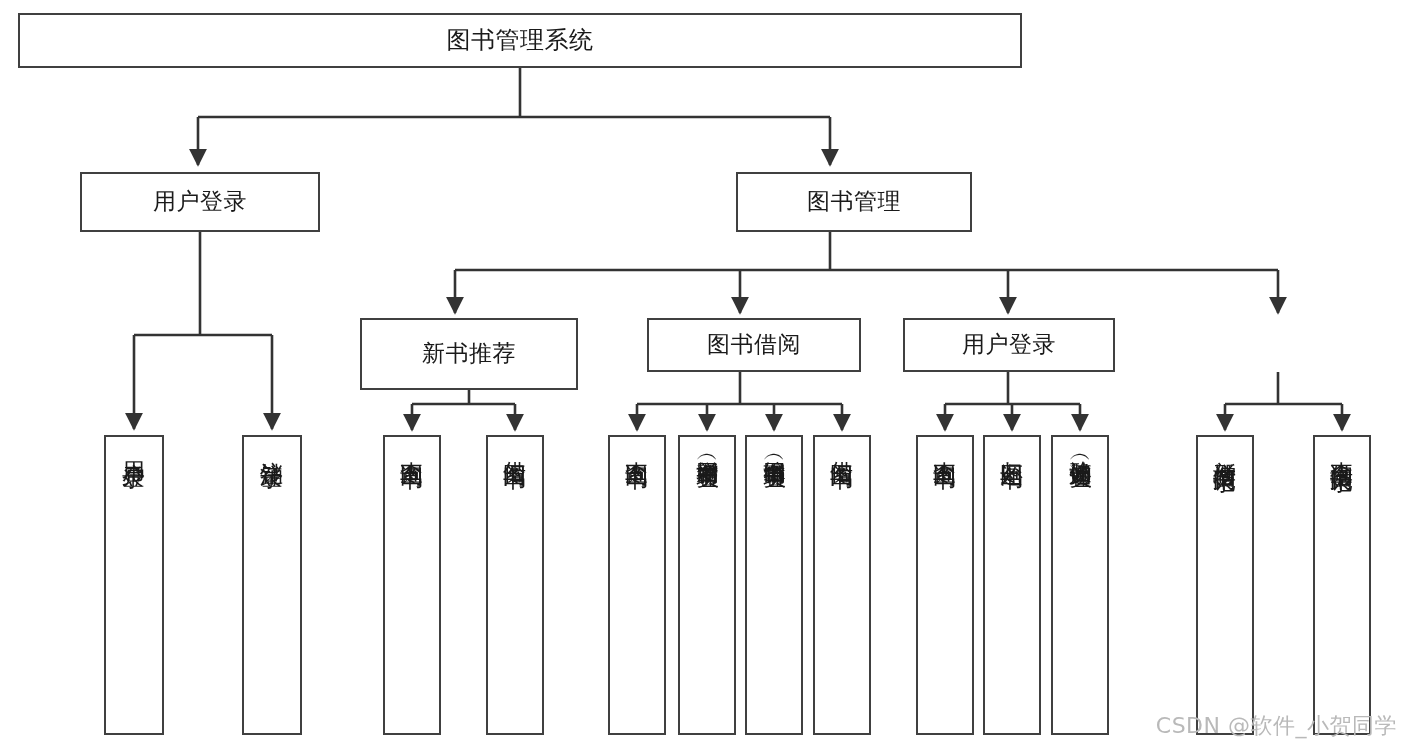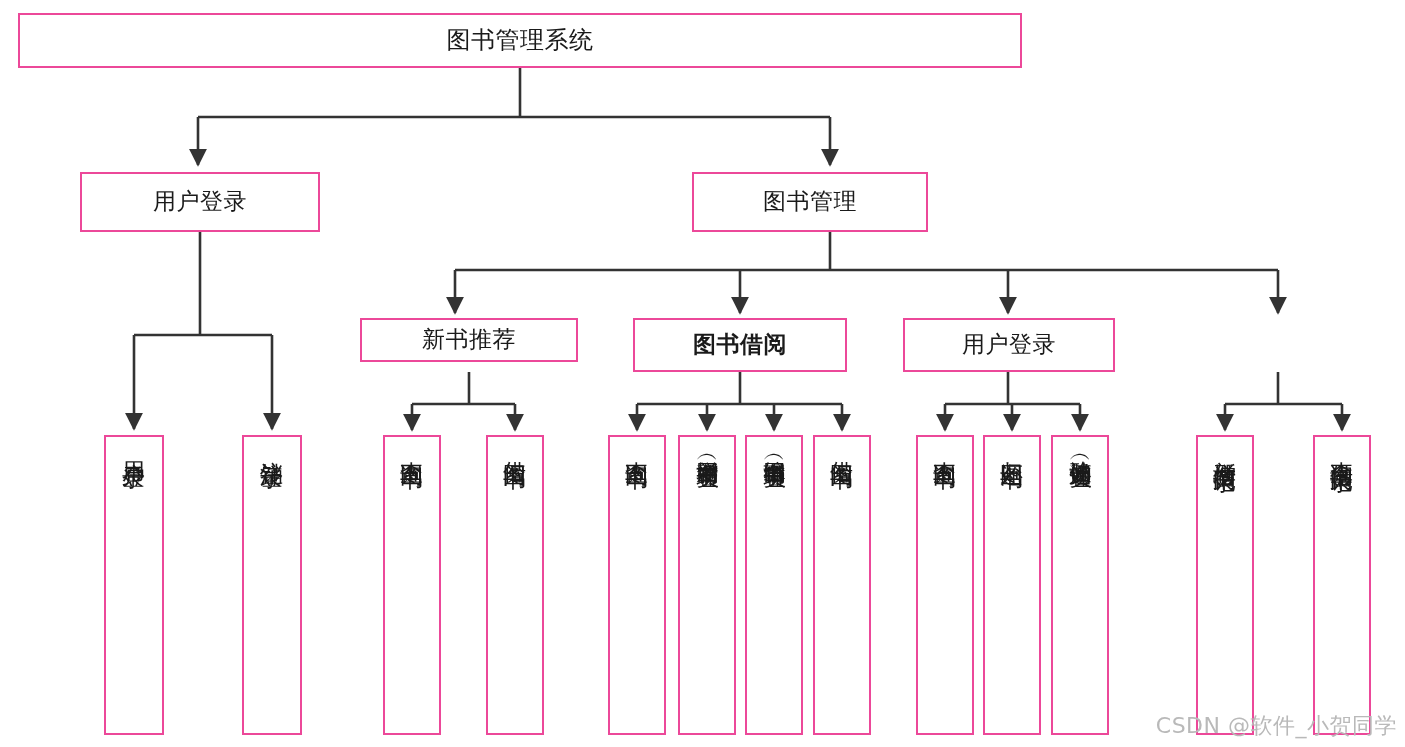--- a/index.html
+++ b/index.html
@@ -20,21 +20,21 @@
   #edges {
     position: absolute;
     left: 0;
     top: 0;
     width: 1405px;
     height: 747px;
   }
   .node {
     position: absolute;
     box-sizing: border-box;
-    border: 2px solid #ec4899;
+    border: 2px solid #404040;
     background: #ffffff;
     color: #1a1a1a;
     display: flex;
     align-items: center;
     justify-content: center;
     z-index: 2;
   }
   .node.horiz {
     font-size: 23px;
     letter-spacing: 0.5px;
@@ -127,28 +127,28 @@
     </g>
   </svg>
 
   <div class="node horiz root" style="left:18px; top:13px; width:1004px; height:55px;">
     <span>图书管理系统</span>
   </div>
 
   <div class="node horiz" style="left:80px; top:172px; width:240px; height:60px;">
     <span>用户登录</span>
   </div>
-  <div class="node horiz" style="left:692px; top:172px; width:236px; height:60px;">
+  <div class="node horiz" style="left:736px; top:172px; width:236px; height:60px;">
     <span>图书管理</span>
   </div>
 
-  <div class="node horiz" style="left:360px; top:318px; width:218px; height:44px;">
+  <div class="node horiz" style="left:360px; top:318px; width:218px; height:72px;">
     <span>新书推荐</span>
   </div>
-  <div class="node horiz" style="left:633px; top:318px; width:214px; height:54px;font-weight:bold;">
+  <div class="node horiz" style="left:647px; top:318px; width:214px; height:54px;">
     <span>图书借阅</span>
   </div>
   <div class="node horiz" style="left:903px; top:318px; width:212px; height:54px;">
     <span>用户登录</span>
   </div>
 
   <div class="node vert" style="left:104px; top:435px; width:60px; height:300px;">
     <span class="vlabel">用户登录</span>
   </div>
   <div class="node vert" style="left:242px; top:435px; width:60px; height:300px;">

